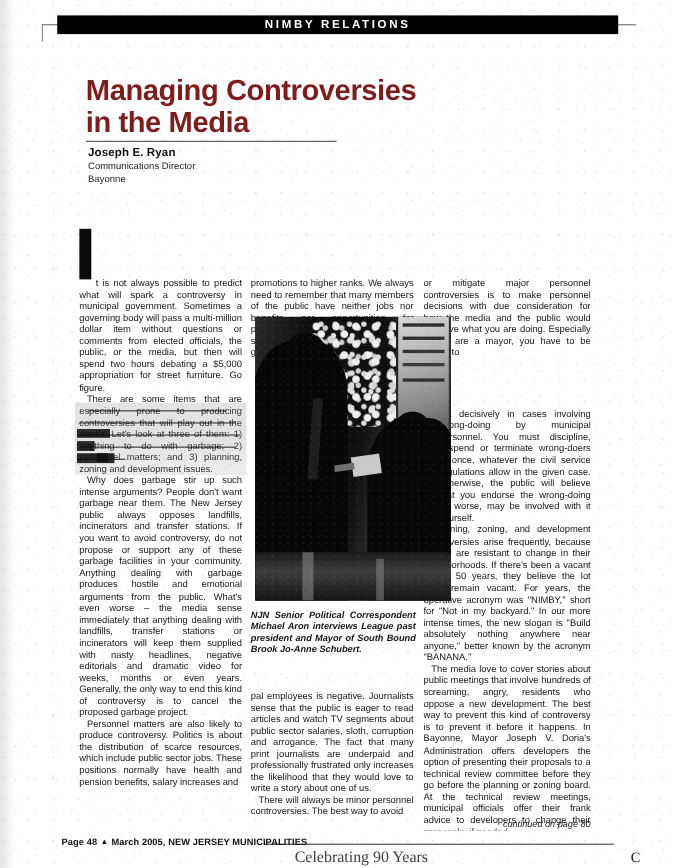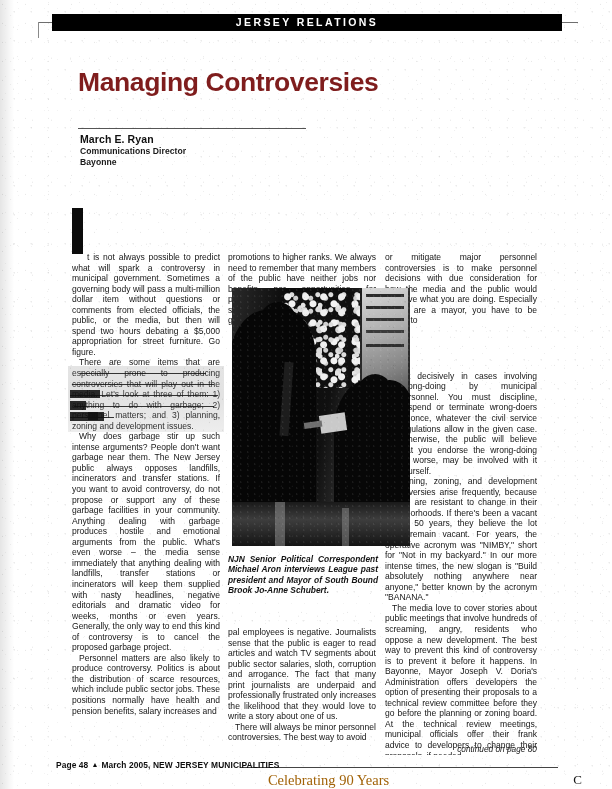--- a/index.html
+++ b/index.html
@@ -121,21 +121,20 @@
     color: #111;
     line-height: 13px;
     letter-spacing: .1px;
   }
   .byline-role,
   .byline-town {
     font-size: 8.6px;
     color: #1a1a1a;
     line-height: 10.5px;
     letter-spacing: .05px;
-    font-weight: bold;
   }
 
   
   .col {
     position: absolute;
     top: 207px;
     font-size: 8.55px;
     line-height: 10.55px;
     color: #161616;
     text-align: justify;
@@ -371,21 +370,21 @@
     transform: translateY(-1px);
   }
   #footer-center {
     position: absolute;
     left: 0;
     right: 0;
     top: 772px;
     text-align: center;
     font-family: "Liberation Serif", serif;
     font-size: 14.5px;
-    color: #a16207;
+    color: #404040;
     z-index: 12;
     margin-left: 45px;
   }
   #footer-mark {
     position: absolute;
     right: 30px;
     top: 772px;
     font-family: "Liberation Serif", serif;
     font-size: 13px;
     color: #151515;
@@ -394,30 +393,31 @@
 </style>
 </head>
 <body>
 
 <div id="page">
 
   <div class="kicker-rule-l"></div>
   <div class="kicker-corner-l"></div>
   <div class="kicker-rule-r"></div>
   <div class="kicker-bar">
-    <div class="kicker-label">JERSEY RELATIONS</div>
+    <div class="kicker-label">NIMBY RELATIONS</div>
   </div>
 
   <h1 class="headline">
     <span>Managing Controversies</span>
+    <span class="l2">in the Media</span>
   </h1>
 
   <div class="byline-rule"></div>
   <div class="byline">
-    <div class="byline-name">March E. Ryan</div>
+    <div class="byline-name">Joseph E. Ryan</div>
     <div class="byline-role">Communications Director</div>
     <div class="byline-town">Bayonne</div>
   </div>
 
   <div class="col" id="col1">
     <span class="dropcap"></span>
     <p class="noindent">t is not always possible to predict what will spark a controversy in municipal government. Sometimes a governing body will pass a multi-million dollar item without questions or comments from elected officials, the public, or the media, but then will spend two hours debating a $5,000 appropriation for street furniture. Go figure.</p>
     <p>There are some items that are especially prone to producing controversies that will play out in the media. Let's look at three of them: 1) anything to do with garbage; 2) personnel matters; and 3) planning, zoning and development issues.</p>
     <p>Why does garbage stir up such intense arguments? People don't want garbage near them. The New Jersey public always opposes landfills, incinerators and transfer stations. If you want to avoid controversy, do not propose or support any of these garbage facilities in your community. Anything dealing with garbage produces hostile and emotional arguments from the public. What's even worse – the media sense immediately that anything dealing with landfills, transfer stations or incinerators will keep them supplied with nasty headlines, negative editorials and dramatic video for weeks, months or even years. Generally, the only way to end this kind of controversy is to cancel the proposed garbage project.</p>
     <p>Personnel matters are also likely to produce controversy. Politics is about the distribution of scarce resources, which include public sector jobs. These positions normally have health and pension benefits, salary increases and</p>

